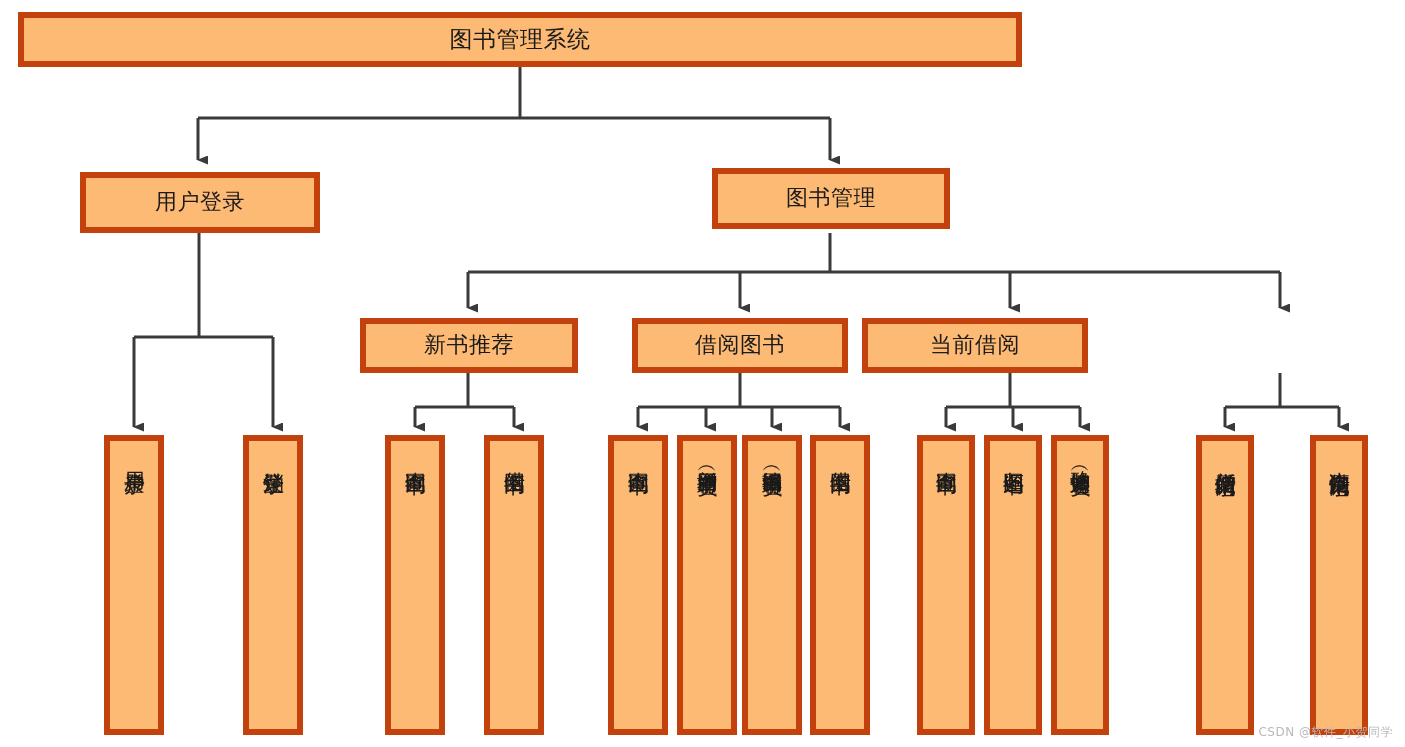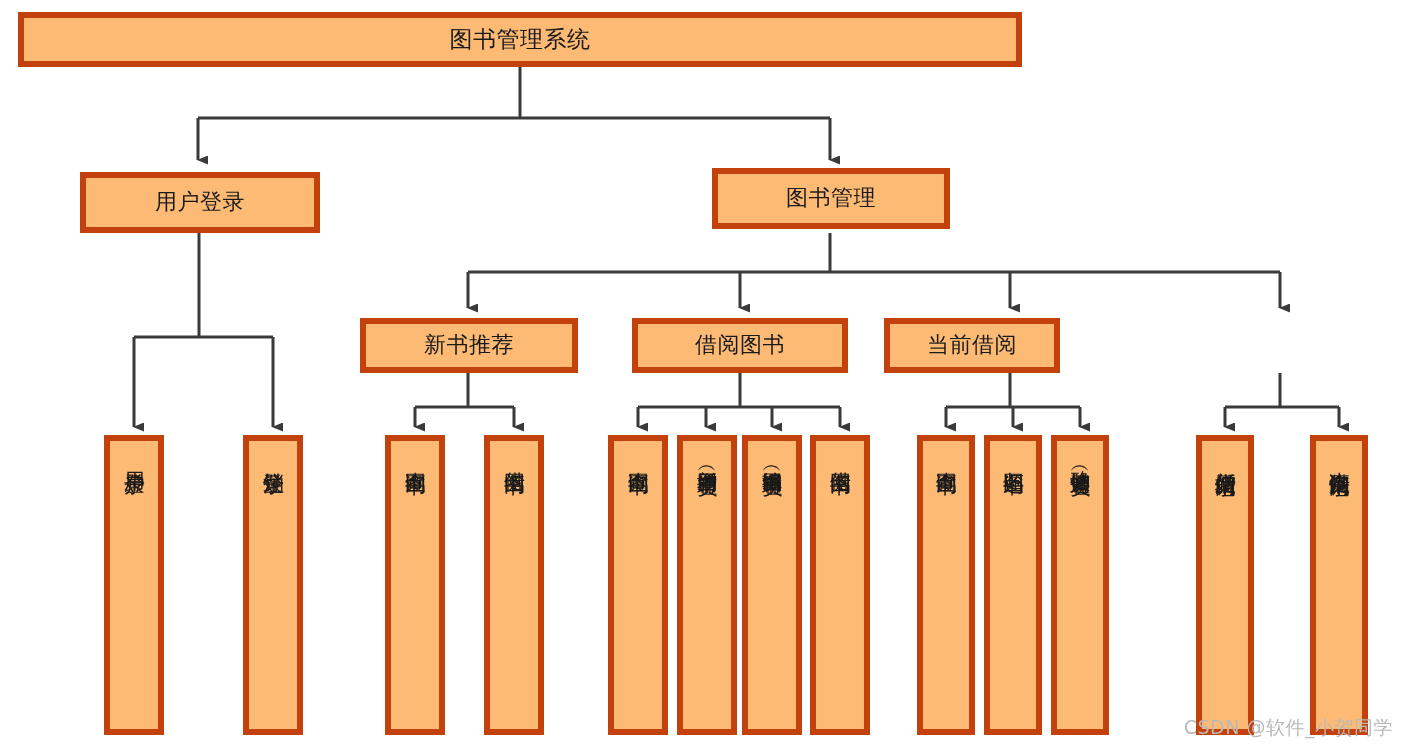--- a/index.html
+++ b/index.html
@@ -63,21 +63,21 @@
     letter-spacing: 1px;
     white-space: nowrap;
   }
   .node.vert.long .label {
     font-size: 20px;
   }
   #watermark {
     position: absolute;
     right: 12px;
     bottom: 6px;
-    font-size: 19px;
+    font-size: 12px;
     color: #b9b9b9;
     letter-spacing: 0.5px;
     white-space: nowrap;
     user-select: none;
   }
 </style>
 </head>
 <body>
 
 <div id="diagram-root">
@@ -142,21 +142,21 @@
   <div class="node horiz" style="left:712px; top:168px; width:238px; height:61px;">
     <span class="label">图书管理</span>
   </div>
 
   <div class="node horiz" style="left:360px; top:318px; width:218px; height:55px;">
     <span class="label">新书推荐</span>
   </div>
   <div class="node horiz" style="left:632px; top:318px; width:216px; height:55px;">
     <span class="label">借阅图书</span>
   </div>
-  <div class="node horiz" style="left:884px; top:318px; width:176px; height:55px;">
+  <div class="node horiz" style="left:862px; top:318px; width:226px; height:55px;">
     <span class="label">当前借阅</span>
   </div>
 
   <div class="node vert" style="left:104px; top:435px; width:60px; height:300px;">
     <span class="label">用户登录</span>
   </div>
   <div class="node vert" style="left:243px; top:435px; width:60px; height:300px;">
     <span class="label">注销登录</span>
   </div>
 

